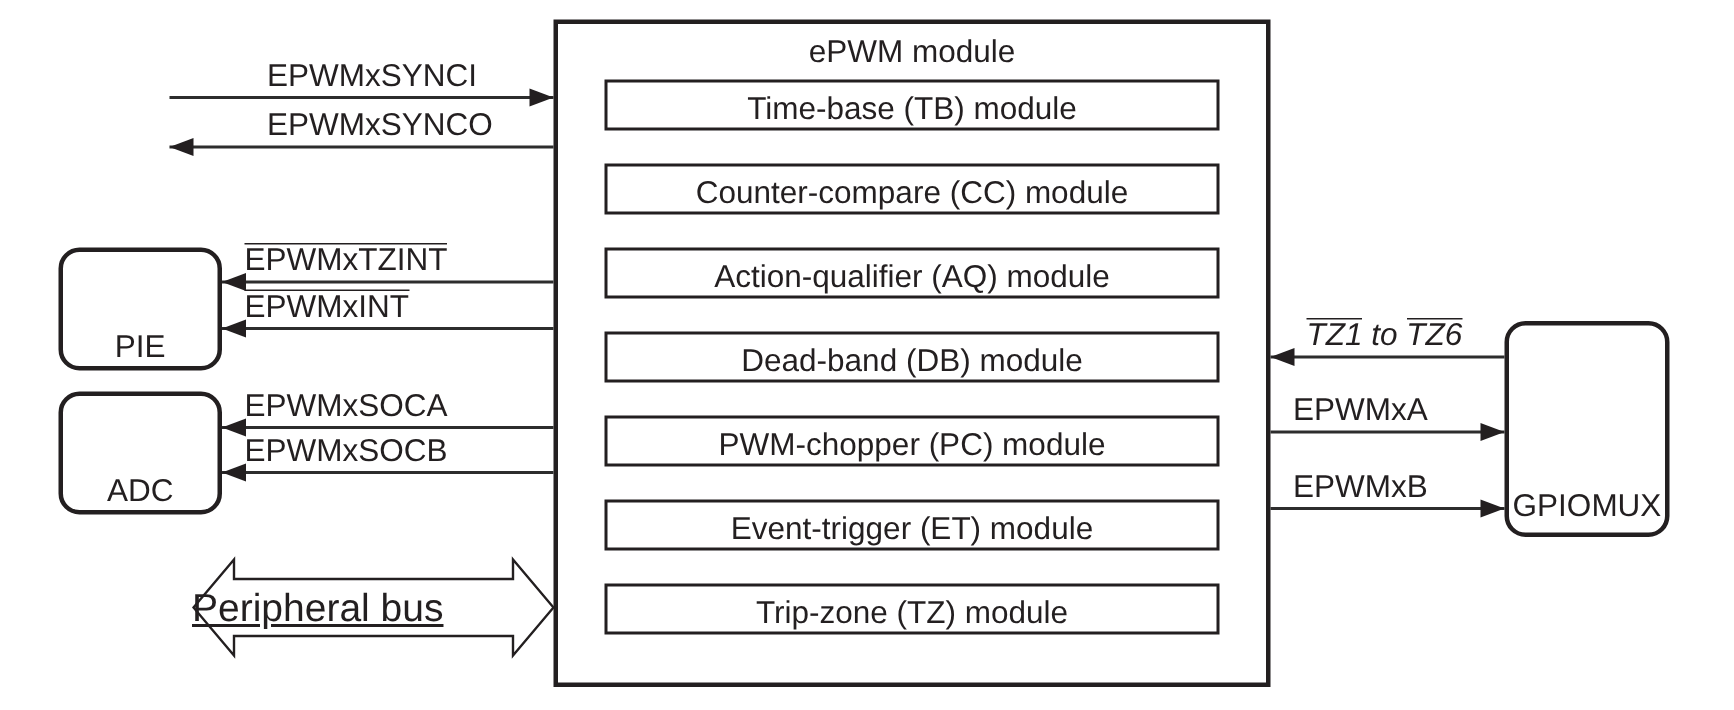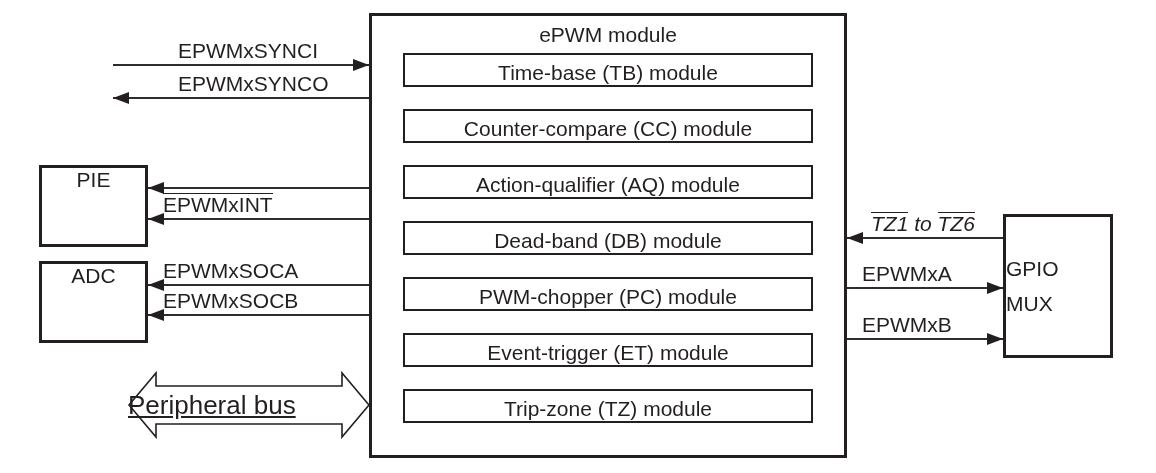--- a/index.html
+++ b/index.html
@@ -1,30 +1,30 @@
 <!DOCTYPE html>
 <html><head>
 <meta charset="utf-8">
 <style>
   html,body{margin:0;padding:0;background:#ffffff;}
   .canvas{
     position:relative;width:1156px;height:473px;background:#ffffff;overflow:hidden;
     font-family:"Liberation Sans",sans-serif;color:#231f20;
   }
   .box{position:absolute;box-sizing:border-box;border:3px solid #231f20;background:#ffffff;}
-  .center-flex{display:flex;align-items:flex-start;justify-content:center;}
+  .center-flex{display:flex;align-items:flex-end;justify-content:center;border-radius:14px;}
   .epwm{left:369px;top:13px;width:478px;height:445px;}
   .epwm-title{position:absolute;left:0;top:7px;width:100%;text-align:center;font-size:21px;}
   .sub{
     position:absolute;left:31px;width:410px;height:34px;box-sizing:border-box;
     border:2px solid #231f20;background:#ffffff;display:flex;align-items:flex-end;justify-content:center;
     font-size:21px;white-space:nowrap;
   }
   .blk-label{font-size:21px;}
-  .gpio{flex-direction:column;line-height:35px;}
+  .gpio{flex-direction:row;line-height:35px;}
   .wire{position:absolute;height:1.5px;background:#2d2d2d;}
   .ah{position:absolute;width:0;height:0;}
   .ah-r{border-top:6px solid transparent;border-bottom:6px solid transparent;border-left:16px solid #231f20;}
   .ah-l{border-top:6px solid transparent;border-bottom:6px solid transparent;border-right:16px solid #231f20;}
   .sig{position:absolute;font-size:21px;line-height:24px;white-space:nowrap;}
   .ovl{display:inline-block;border-top:1.8px solid #231f20;line-height:1.05;}
   .bus-svg{position:absolute;left:128px;top:369px;}
   .bus-label{position:absolute;left:128px;top:390px;width:242px;text-align:left;font-size:26px;text-decoration:underline;}
 </style>
 </head>
@@ -72,20 +72,21 @@
   <div class="wire" style="left:113px;top:64px;width:256px;"></div>
   <div class="ah ah-r" style="left:353px;top:59px;"></div>
   <div class="sig" style="left:178px;top:39px;">EPWMxSYNCI</div>
 
   <div class="wire" style="left:113px;top:97px;width:256px;"></div>
   <div class="ah ah-l" style="left:113px;top:92px;"></div>
   <div class="sig" style="left:178px;top:72px;">EPWMxSYNCO</div>
 
   <div class="wire" style="left:148px;top:187px;width:221px;"></div>
   <div class="ah ah-l" style="left:148px;top:182px;"></div>
+  <div class="sig" style="left:163px;top:162px;"><span class="ovl">EPWMxTZINT</span></div>
 
   <div class="wire" style="left:148px;top:218px;width:221px;"></div>
   <div class="ah ah-l" style="left:148px;top:213px;"></div>
   <div class="sig" style="left:163px;top:193px;"><span class="ovl">EPWMxINT</span></div>
 
   <div class="wire" style="left:148px;top:284px;width:221px;"></div>
   <div class="ah ah-l" style="left:148px;top:279px;"></div>
   <div class="sig" style="left:163px;top:259px;text-align:right;">EPWMxSOCA</div>
 
   <div class="wire" style="left:148px;top:314px;width:221px;"></div>

